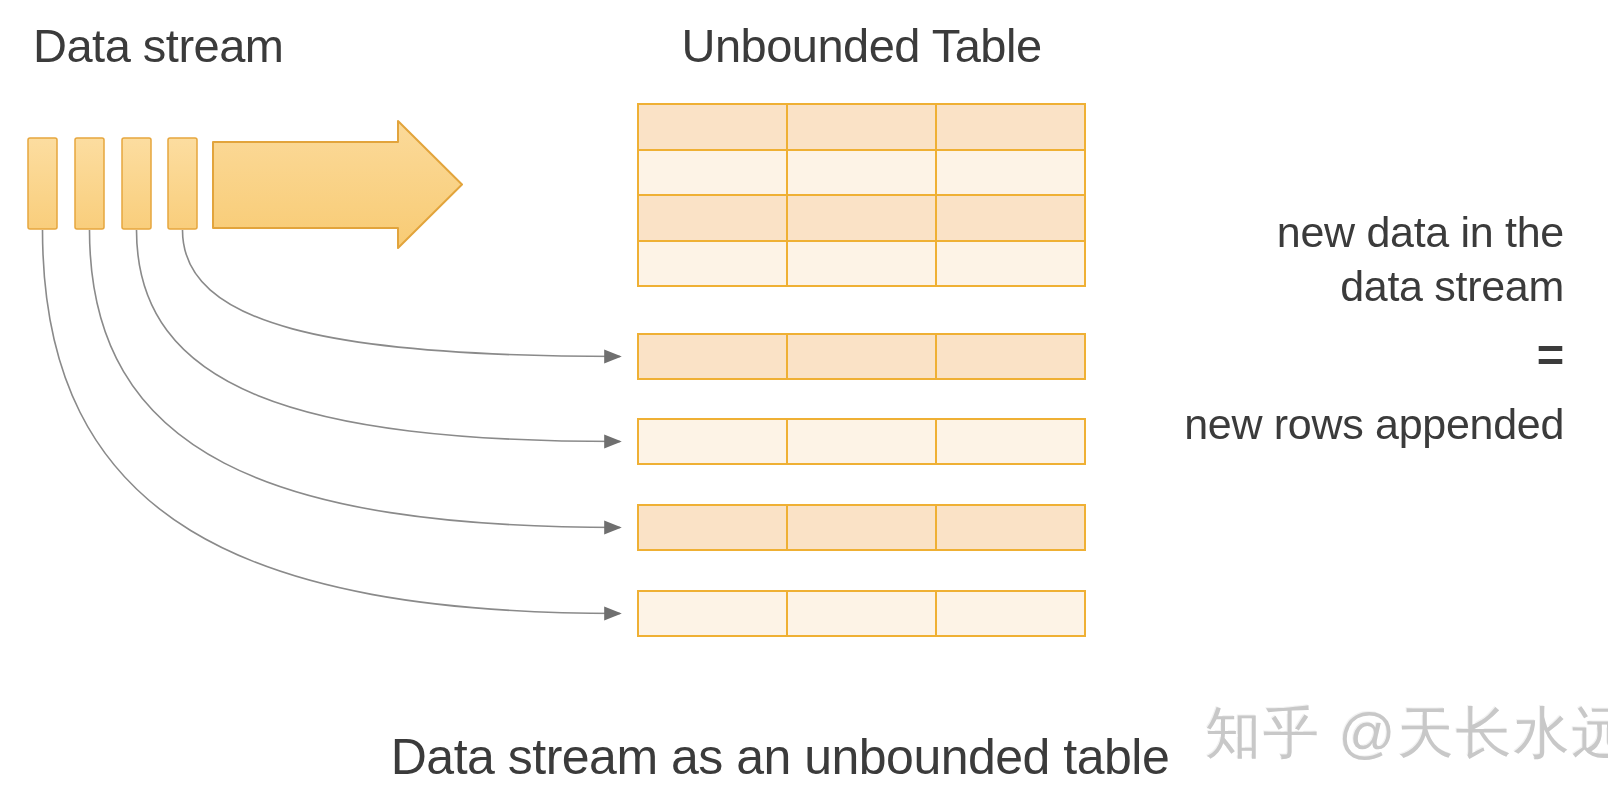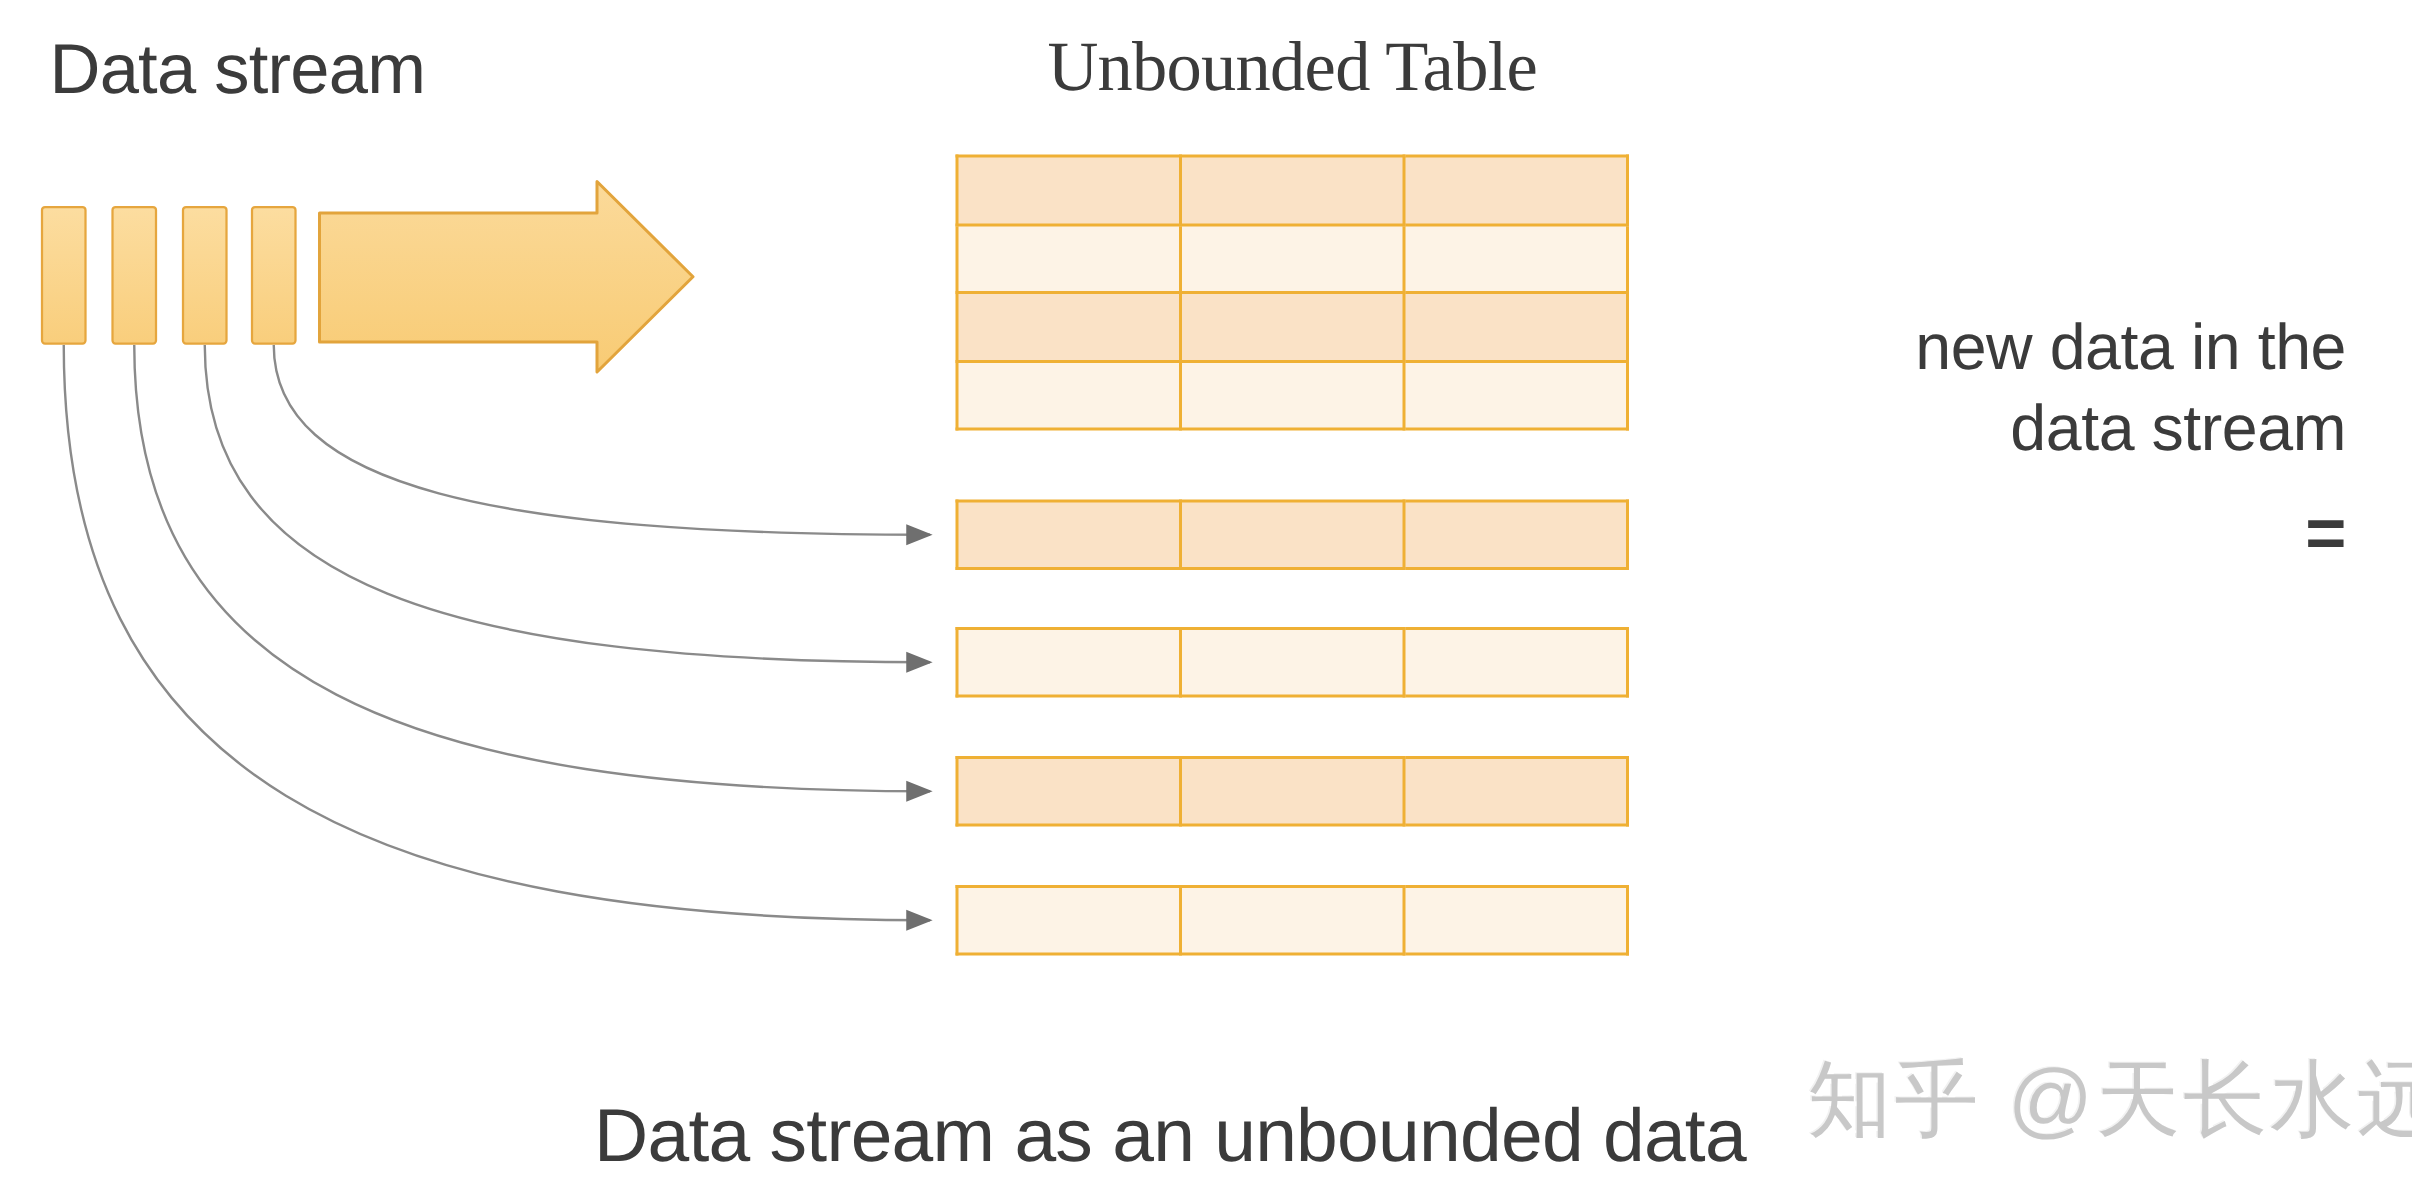--- a/index.html
+++ b/index.html
@@ -16,21 +16,21 @@
 
   
   .heading {
     font-size: 47px;
     font-weight: 300;
     letter-spacing: -0.5px;
     color: var(--text, #3b3b3b);
     white-space: nowrap;
   }
   #title-left { left: 33px; top: 18px; }
-  #title-table { left: 637px; top: 18px; width: 449px; text-align: center; font-family: Liberation Serif, serif; }
+  #title-table { left: 637px; top: 18px; width: 449px; text-align: center; }
 
   
   #graphics { left: 0; top: 0; }
 
   
   table.grid {
     position: absolute;
     border-collapse: collapse;
     table-layout: fixed;
   }
@@ -178,19 +178,20 @@
           <td></td>
           <td></td>
         </tr>
   </tbody>
     </table>
 
   <div id="equation" class="abs">
     <div>new data in the</div>
     <div>data stream</div>
     <div class="equals">=</div>
+    <div>new rows appended</div>
   </div>
 
-  <div id="caption" class="abs">Data stream as an unbounded data</div>
+  <div id="caption" class="abs">Data stream as an unbounded table</div>
 
   <div id="watermark" class="abs">知乎 @天长水远</div>
 
 </div>
 
 </body></html>

